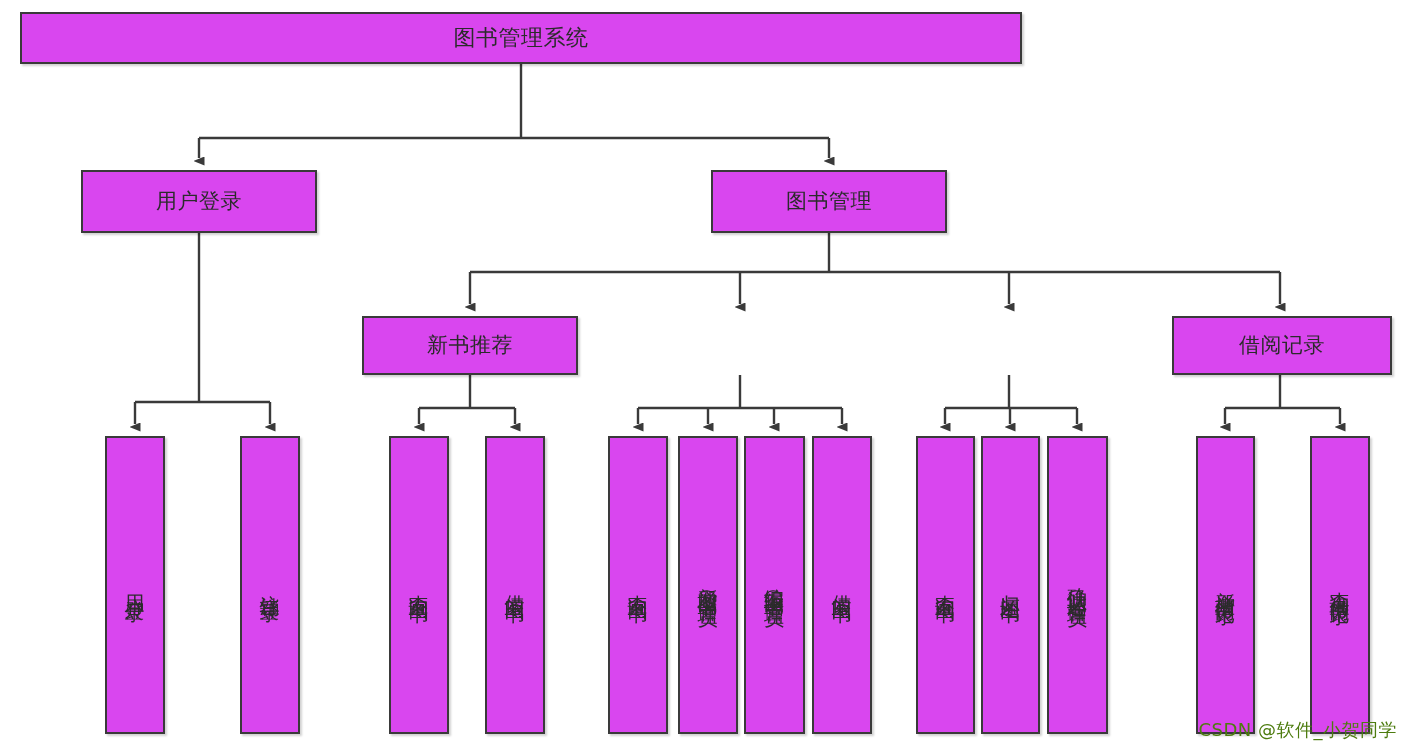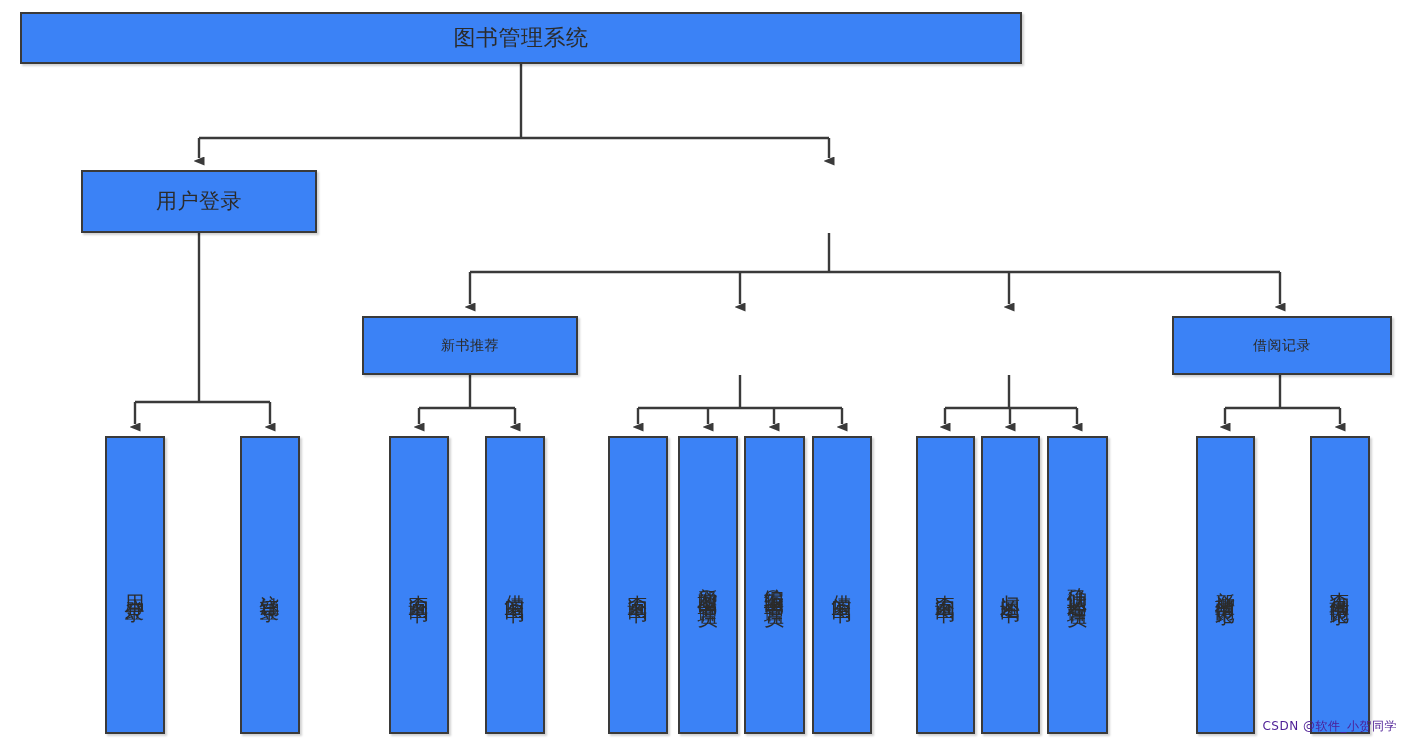--- a/index.html
+++ b/index.html
@@ -22,21 +22,21 @@
   #diagram-svg {
     position: absolute;
     left: 0;
     top: 0;
     width: 1405px;
     height: 747px;
   }
   .node-box {
     position: absolute;
     box-sizing: border-box;
-    background: #3b82f6;
+    background: #d946ef;
     border: 2px solid #3a3a3a;
     box-shadow: 2px 2px 2px rgba(0,0,0,0.18);
     display: flex;
     align-items: center;
     justify-content: center;
     overflow: hidden;
   }
   .node-label {
     color: #2b2b2b;
     font-size: 21px;
@@ -46,28 +46,28 @@
     letter-spacing: 0.5px;
   }
   .node-box.vertical .node-label {
     writing-mode: vertical-rl;
     text-orientation: upright;
     letter-spacing: 3px;
     line-height: 1;
   }
   .node-box.root .node-label { font-size: 22px; }
   .node-box.level2 .node-label { font-size: 21px; }
-  .node-box.level3 .node-label { font-size: 14px; }
+  .node-box.level3 .node-label { font-size: 21px; }
   .node-box.leaf .node-label { font-size: 20px; }
   #watermark {
     position: absolute;
     right: 8px;
-    bottom: 12px;
-    font-size: 12px;
-    color: #4c1d95;
+    bottom: 5px;
+    font-size: 18px;
+    color: #4d7c0f;
     white-space: nowrap;
     letter-spacing: 0.5px;
     pointer-events: none;
   }
 </style>
 </head>
 <body>
 
 <div id="diagram-root">
 
@@ -114,20 +114,23 @@
       </g>
   </svg>
 
   <div class="node-box root" style="left: 20px; top: 12px; width: 1002px; height: 52px;">
     <span class="node-label">图书管理系统</span>
   </div>
 
   <div class="node-box level2" style="left: 81px; top: 170px; width: 236px; height: 63px;">
     <span class="node-label">用户登录</span>
   </div>
+  <div class="node-box level2" style="left: 711px; top: 170px; width: 236px; height: 63px;">
+    <span class="node-label">图书管理</span>
+  </div>
 
   <div class="node-box level3" style="left: 362px; top: 316px; width: 216px; height: 59px;">
     <span class="node-label">新书推荐</span>
   </div>
   <div class="node-box level3" style="left: 1172px; top: 316px; width: 220px; height: 59px;">
     <span class="node-label">借阅记录</span>
   </div>
 
   <div class="node-box leaf vertical" style="left: 105px; top: 436px; width: 60px; height: 298px;">
     <span class="node-label">用户登录</span>

